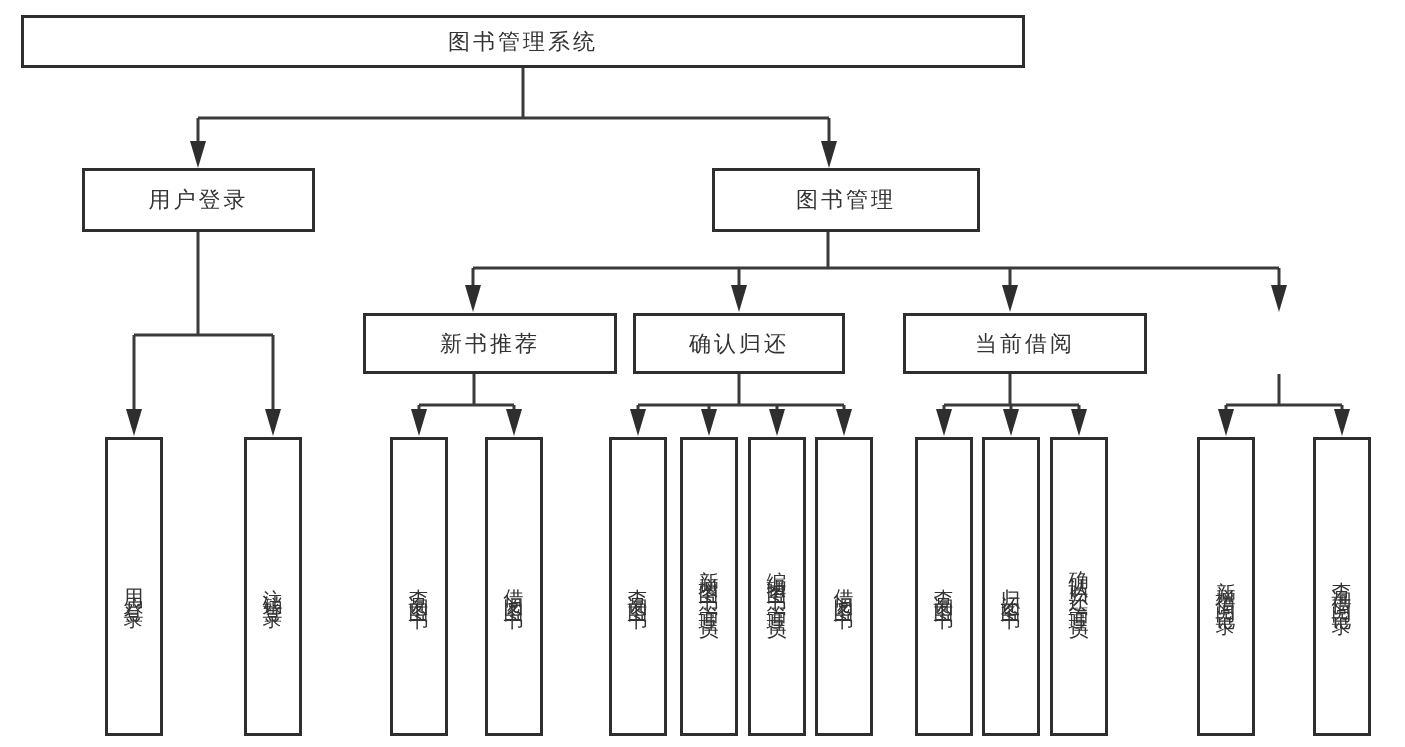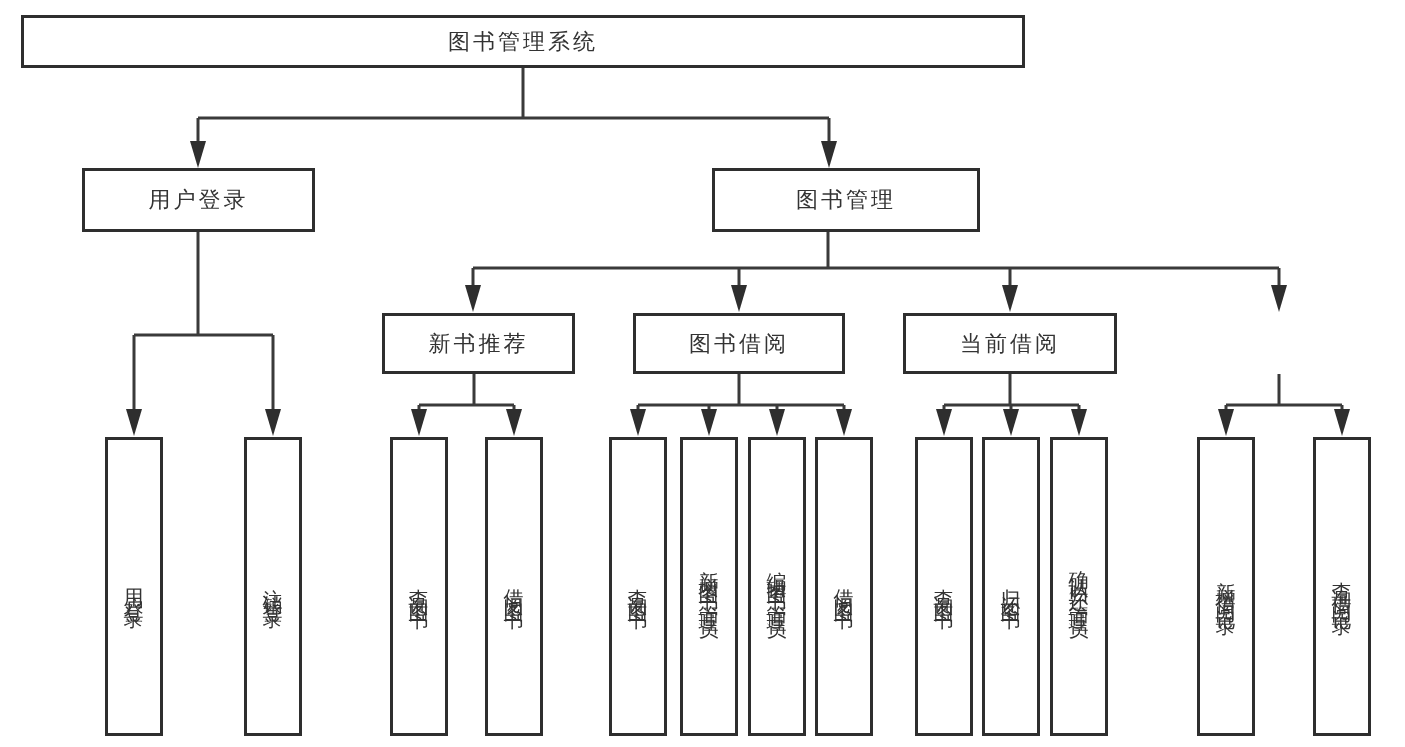--- a/index.html
+++ b/index.html
@@ -106,27 +106,27 @@
     <span>图书管理系统</span>
   </div>
 
   <div class="node h-text" style="left:82px; top:168px; width:233px; height:64px;">
     <span>用户登录</span>
   </div>
   <div class="node h-text" style="left:712px; top:168px; width:268px; height:64px;">
     <span>图书管理</span>
   </div>
 
-  <div class="node h-text" style="left:363px; top:313px; width:193px; height:61px;margin-left:19px;">
+  <div class="node h-text" style="left:363px; top:313px; width:254px; height:61px;">
     <span>新书推荐</span>
   </div>
   <div class="node h-text" style="left:633px; top:313px; width:212px; height:61px;">
-    <span>图书借阅</span>
+    <span>确认归还</span>
   </div>
-  <div class="node h-text" style="left:903px; top:313px; width:214px; height:61px;">
+  <div class="node h-text" style="left:903px; top:313px; width:244px; height:61px;">
     <span>当前借阅</span>
   </div>
 
   <div class="node v-text" style="left:105px; top:437px; width:58px; height:299px;">
     <span class="v-label">用户登录</span>
   </div>
   <div class="node v-text" style="left:244px; top:437px; width:58px; height:299px;">
     <span class="v-label">注销登录</span>
   </div>
 

